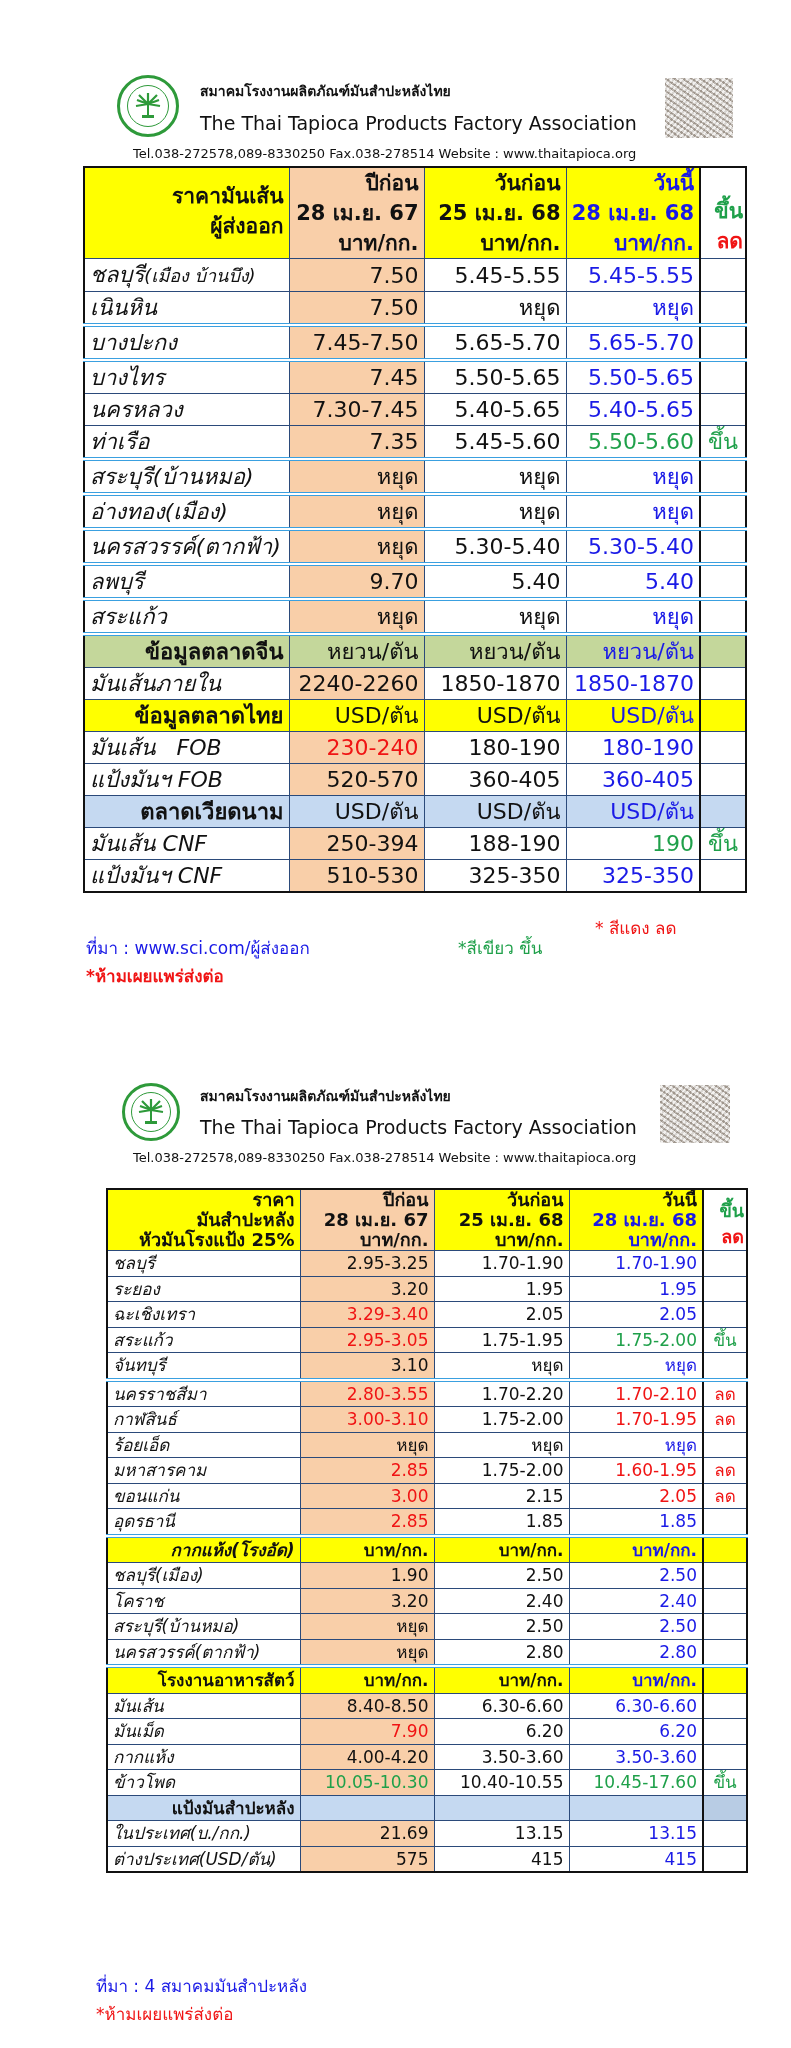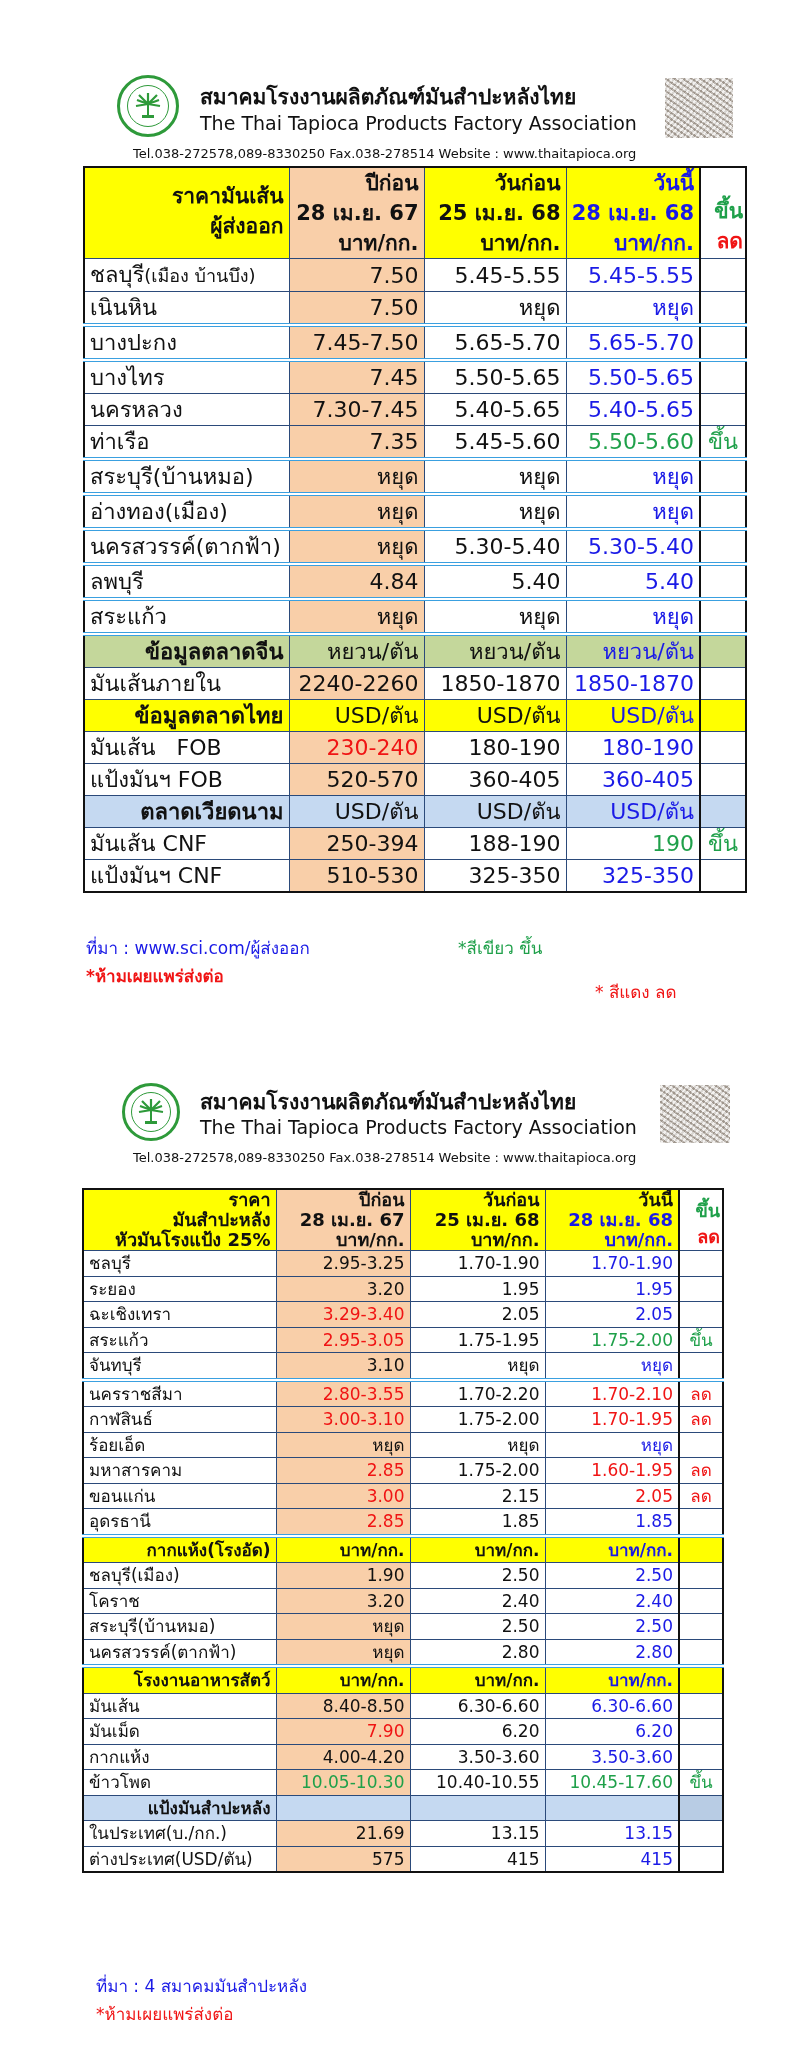--- a/index.html
+++ b/index.html
@@ -11,37 +11,37 @@
           border: 3px solid #2e9a3a; box-sizing: border-box; background: #fff;
           display: flex; align-items: center; justify-content: center; }
   .logo .inner { width: 42px; height: 42px; border-radius: 50%; border: 1.5px solid #2e9a3a;
                  box-sizing: border-box; display: flex; align-items: center; justify-content: center; }
   .logo svg { width: 30px; height: 30px; }
   .photo { position: absolute; width: 68px; height: 60px;
            background:
              repeating-linear-gradient(35deg, rgba(255,255,255,.55) 0 3px, rgba(150,140,130,.5) 3px 5px),
              repeating-linear-gradient(-50deg, rgba(255,255,255,.5) 0 2px, rgba(120,110,100,.4) 2px 4px),
              #c9c3bc; }
-  .title-th { position: absolute; font-weight: bold; font-size: 21px; white-space: nowrap; color: #111; }
+  .title-th { position: absolute; font-weight: bold; font-size: 14px; white-space: nowrap; color: #111; }
   .title-en { position: absolute; font-size: 19px; white-space: nowrap; color: #111; }
   .contact  { position: absolute; font-size: 13px; white-space: nowrap; color: #111; }
 
   table.grid { position: absolute; border-collapse: collapse; table-layout: fixed;
                border: 2.5px solid #111; }
   table.grid td { border: 1.5px solid #2b4a7a; padding: 0 5px; white-space: nowrap; overflow: hidden; }
   table.grid td.sep-top { border-top: 4px double #3aa0e0; }
   .y  { background: #ffff00; }
   .pe { background: #f9cfa9; }
   .gr { background: #c4d79b; }
   .bl { background: #c5d9f1; }
   .bl2{ background: #b8cce4; }
   .wh { background: #ffffff; }
   .r  { text-align: right; }
   .c  { text-align: center; }
-  .l  { text-align: left; }
+  .l  { text-align: left; font-style: italic; }
   .b  { font-weight: bold; text-align: right; }
   .blue  { color: #1a1ae6; }
   .green { color: #1fa04a; }
   .red   { color: #f01414; }
   .dark  { color: #111; }
   .thickL { border-left: 2.5px solid #111 !important; }
 
   .t1 td { font-size: 22px; height: 31px; line-height: 31px; }
   .t1 .hrow td { height: 30px; line-height: 30px; font-size: 21px; }
   .t2 td { font-size: 17px; height: 24.5px; line-height: 24px; }
@@ -159,21 +159,21 @@
     </tr>
     <tr>
       <td class="wh l sep-top">นครสวรรค์(ตากฟ้า)</td>
       <td class="pe r dark sep-top">หยุด</td>
       <td class="wh r dark sep-top">5.30-5.40</td>
       <td class="wh r blue sep-top">5.30-5.40</td>
       <td class="wh c thickL sep-top"></td>
     </tr>
     <tr>
       <td class="wh l sep-top">ลพบุรี</td>
-      <td class="pe r dark sep-top">4.84</td>
+      <td class="pe r dark sep-top">9.70</td>
       <td class="wh r dark sep-top">5.40</td>
       <td class="wh r blue sep-top">5.40</td>
       <td class="wh c thickL sep-top"></td>
     </tr>
     <tr>
       <td class="wh l sep-top">สระแก้ว</td>
       <td class="pe r dark sep-top">หยุด</td>
       <td class="wh r dark sep-top">หยุด</td>
       <td class="wh r blue sep-top">หยุด</td>
       <td class="wh c thickL sep-top"></td>
@@ -235,41 +235,41 @@
       <td class="pe r dark">510-530</td>
       <td class="wh r dark">325-350</td>
       <td class="wh r blue">325-350</td>
       <td class="wh c thickL"></td>
     </tr>
   </tbody>
     </table>
 
   <div class="foot blue" style="left:86px;top:896px;">ที่มา : www.sci.com/ผู้ส่งออก</div>
   <div class="foot green" style="left:458px;top:896px;">*สีเขียว ขึ้น</div>
-  <div class="foot red" style="left:595px;top:940px;">* สีแดง ลด</div>
+  <div class="foot red" style="left:595px;top:876px;">* สีแดง ลด</div>
   <div class="foot red b" style="left:86px;top:924px;">*ห้ามเผยแพร่ส่งต่อ</div>
 </div>
 
 <div class="block" style="left:0;top:1020px;width:791px;height:1028px;">
 
   <div class="logo" style="left:122px;top:63px;width:58px;height:58px;">
     <div class="inner" style="width:40px;height:40px;">
       <svg viewBox="0 0 30 30">
         <rect x="14" y="13" width="2" height="12" fill="#2e9a3a"></rect>
         <path d="M15 13 L4 9 M15 13 L26 9 M15 13 L6 4 M15 13 L24 4 M15 13 L15 2 M15 13 L3 15 M15 13 L27 15" stroke="#2e9a3a" stroke-width="2.2" fill="none"></path>
         <rect x="9" y="24" width="12" height="3" fill="#2e9a3a"></rect>
       </svg>
     </div>
   </div>
   <div class="title-th" style="left:200px;top:65px;">สมาคมโรงงานผลิตภัณฑ์มันสำปะหลังไทย</div>
   <div class="title-en" style="left:200px;top:96px;">The Thai Tapioca Products Factory Association</div>
   <div class="photo" style="left:660px;top:65px;width:70px;height:58px;"></div>
   <div class="contact" style="left:133px;top:130px;">Tel.038-272578,089-8330250 Fax.038-278514  Website : www.thaitapioca.org</div>
 
-  <table class="grid t2" style="left:82px;top:168px;width:640px;border-radius:9px;">
+  <table class="grid t2" style="left:106px;top:168px;width:640px;border-radius:9px;">
     <colgroup>
       <col style="width:193px">
         <col style="width:134px">
         <col style="width:135px">
         <col style="width:134px">
         <col style="width:44px">
     </colgroup>
     <tbody>
         <tr class="hrow">
       <td class="y c b" rowspan="3" style="line-height:20px;">

